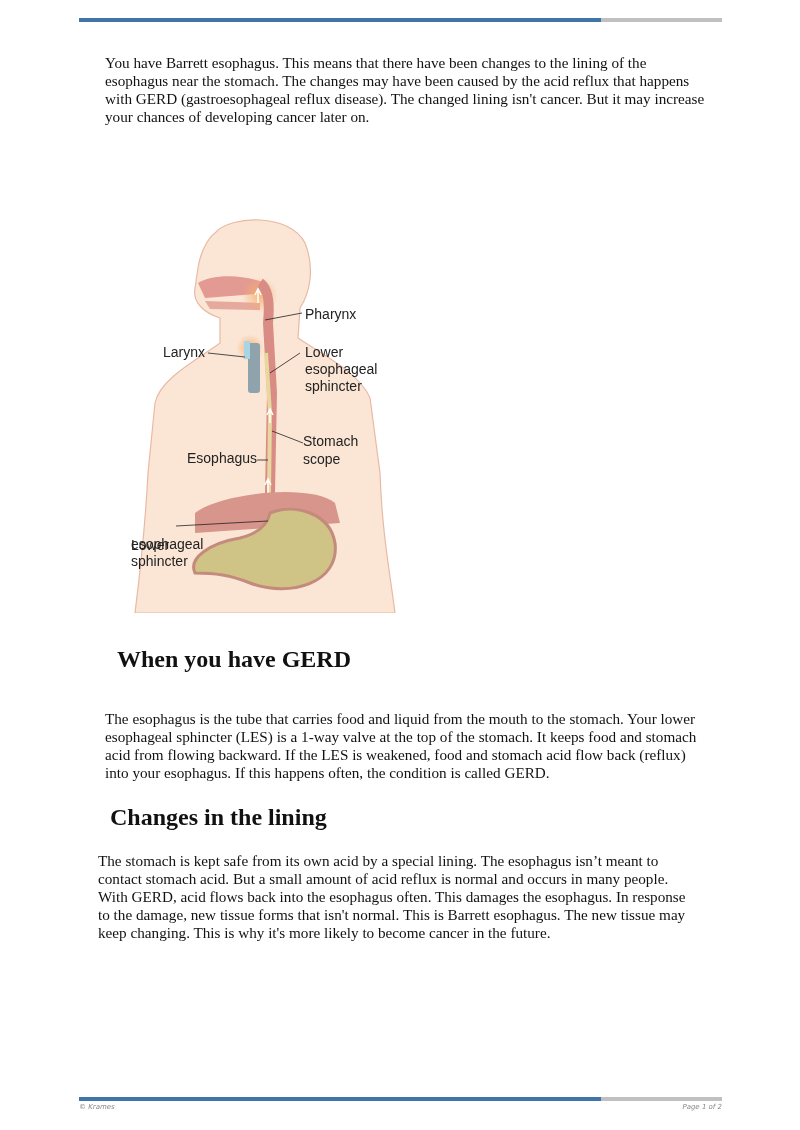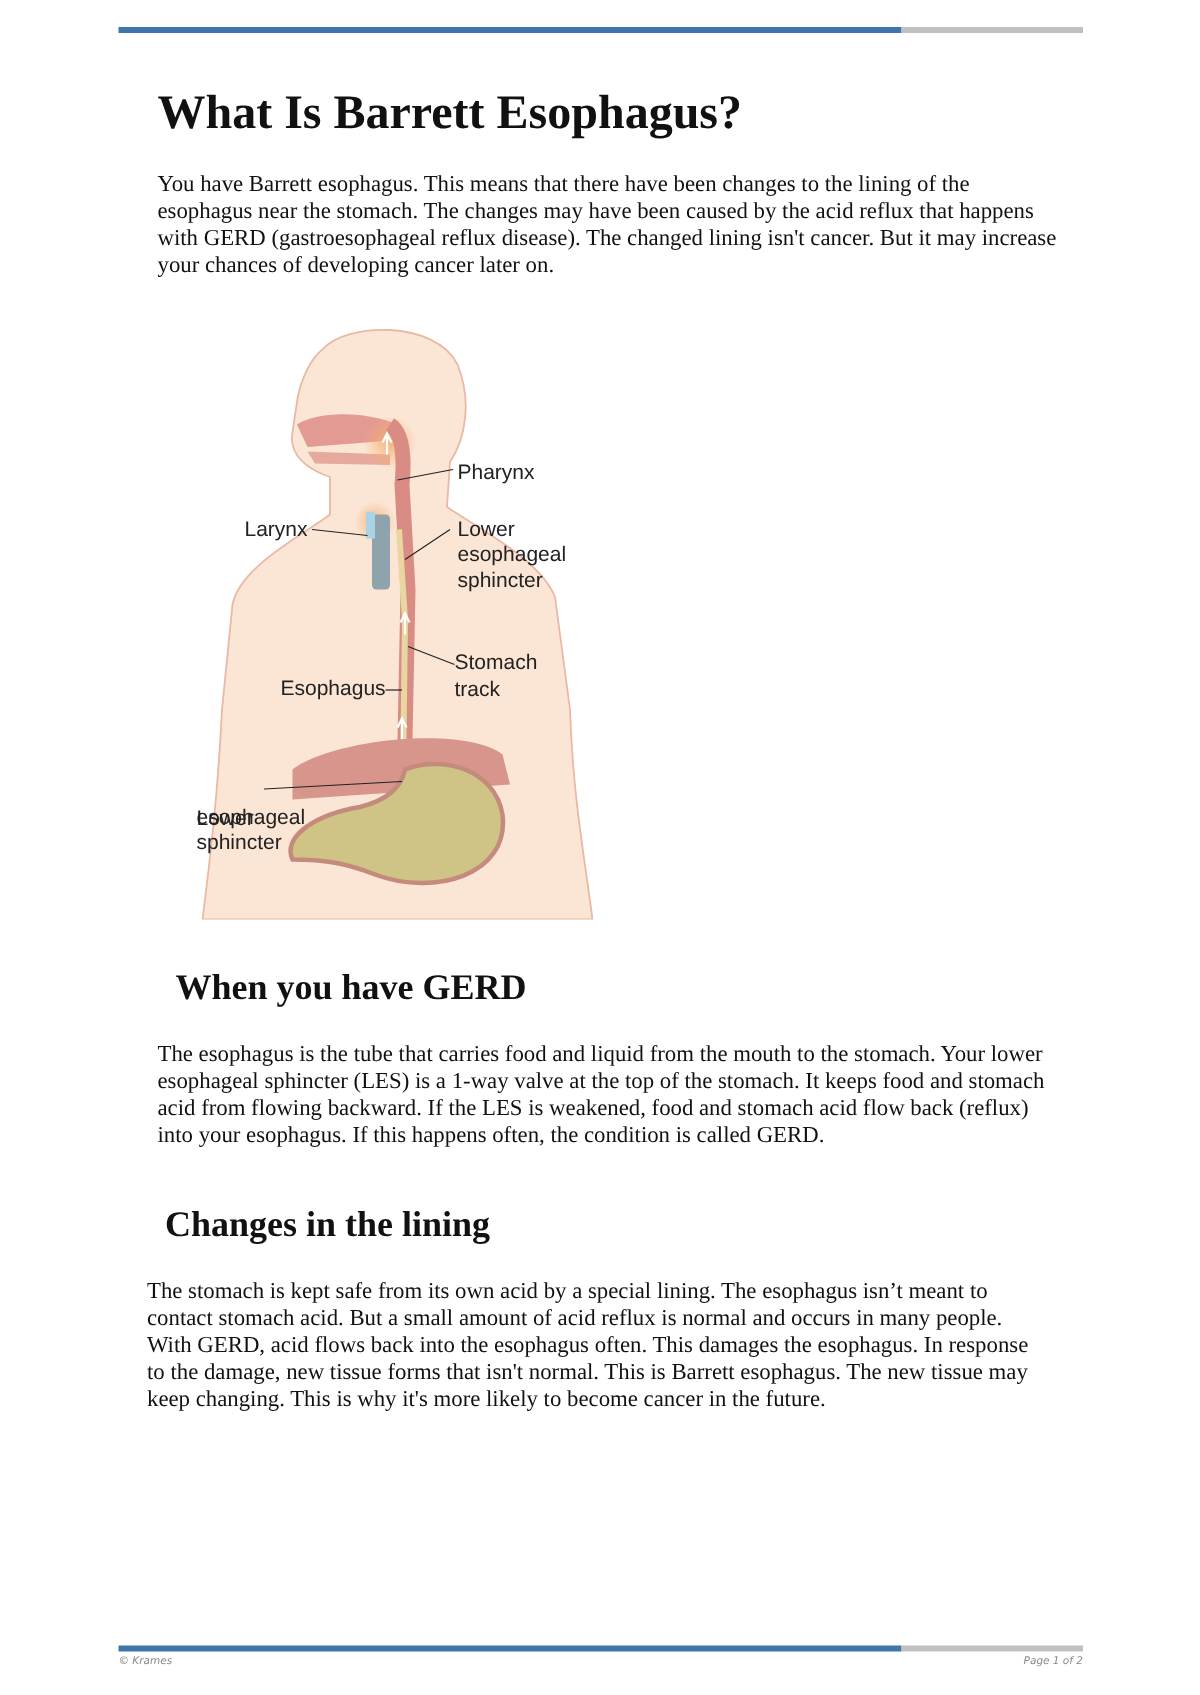--- a/index.html
+++ b/index.html
@@ -19,21 +19,20 @@
 </style>
 </head>
 <body>
 
 <div class="bar top">
   <div class="blue"></div>
   <div class="grey"></div>
 </div>
 
 <div class="content">
-  <h1>What Is Barrett Esophagus?</h1>
   <p>You have Barrett esophagus. This means that there have been changes to the lining of the esophagus near the stomach. The changes may have been caused by the acid reflux that happens with GERD (gastroesophageal reflux disease). The changed lining isn't cancer. But it may increase your chances of developing cancer later on.</p>
 </div>
 
 <div class="illus">
   <svg width="280" height="400" viewBox="0 0 280 400">
     <defs>
       <radialGradient id="glow" cx="50%" cy="50%" r="50%">
         <stop offset="0%" stop-color="#f5b070" stop-opacity="0.9"></stop>
         <stop offset="100%" stop-color="#f5b070" stop-opacity="0"></stop>
       </radialGradient>
@@ -69,30 +68,30 @@
       <line x1="137" y1="247" x2="148" y2="247"></line>
       <line x1="56" y1="313" x2="148" y2="308"></line>
     </g>
   </svg>
   <span class="label" style="left:185px;top:93px">Pharynx</span>
   <span class="label" style="left:43px;top:131px">Larynx</span>
   <span class="label" style="left:185px;top:131px">Lower</span>
   <span class="label" style="left:185px;top:148px">esophageal</span>
   <span class="label" style="left:185px;top:165px">sphincter</span>
   <span class="label" style="left:183px;top:220px">Stomach</span>
-  <span class="label" style="left:183px;top:238px">track</span>
+  <span class="label" style="left:183px;top:238px">scope</span>
   <span class="label" style="left:67px;top:237px">Esophagus</span>
   <span class="label" style="left:11px;top:324px">Lower</span>
   <span class="label" style="left:11px;top:323px">esophageal</span>
   <span class="label" style="left:11px;top:340px">sphincter</span>
 </div>
 
 <div style="position:absolute;left:105px;top:632px;width:600px">
   <h2>When you have GERD</h2>
-  <p style="margin-top:20px">The esophagus is the tube that carries food and liquid from the mouth to the stomach. Your lower esophageal sphincter (LES) is a 1-way valve at the top of the stomach. It keeps food and stomach acid from flowing backward. If the LES is weakened, food and stomach acid flow back (reflux) into your esophagus. If this happens often, the condition is called GERD.</p>
+  <p style="margin-top:36px">The esophagus is the tube that carries food and liquid from the mouth to the stomach. Your lower esophageal sphincter (LES) is a 1-way valve at the top of the stomach. It keeps food and stomach acid from flowing backward. If the LES is weakened, food and stomach acid flow back (reflux) into your esophagus. If this happens often, the condition is called GERD.</p>
 </div>
 
 <div style="position:absolute;left:98px;top:790px;width:600px">
   <h2>Changes in the lining</h2>
   <p style="margin-top:20px">The stomach is kept safe from its own acid by a special lining. The esophagus isn’t meant to contact stomach acid. But a small amount of acid reflux is normal and occurs in many people. With GERD, acid flows back into the esophagus often. This damages the esophagus. In response to the damage, new tissue forms that isn't normal. This is Barrett esophagus. The new tissue may keep changing. This is why it's more likely to become cancer in the future.</p>
 </div>
 
 <div style="position:absolute;left:105px;top:966px;width:600px">
 </div>
 

